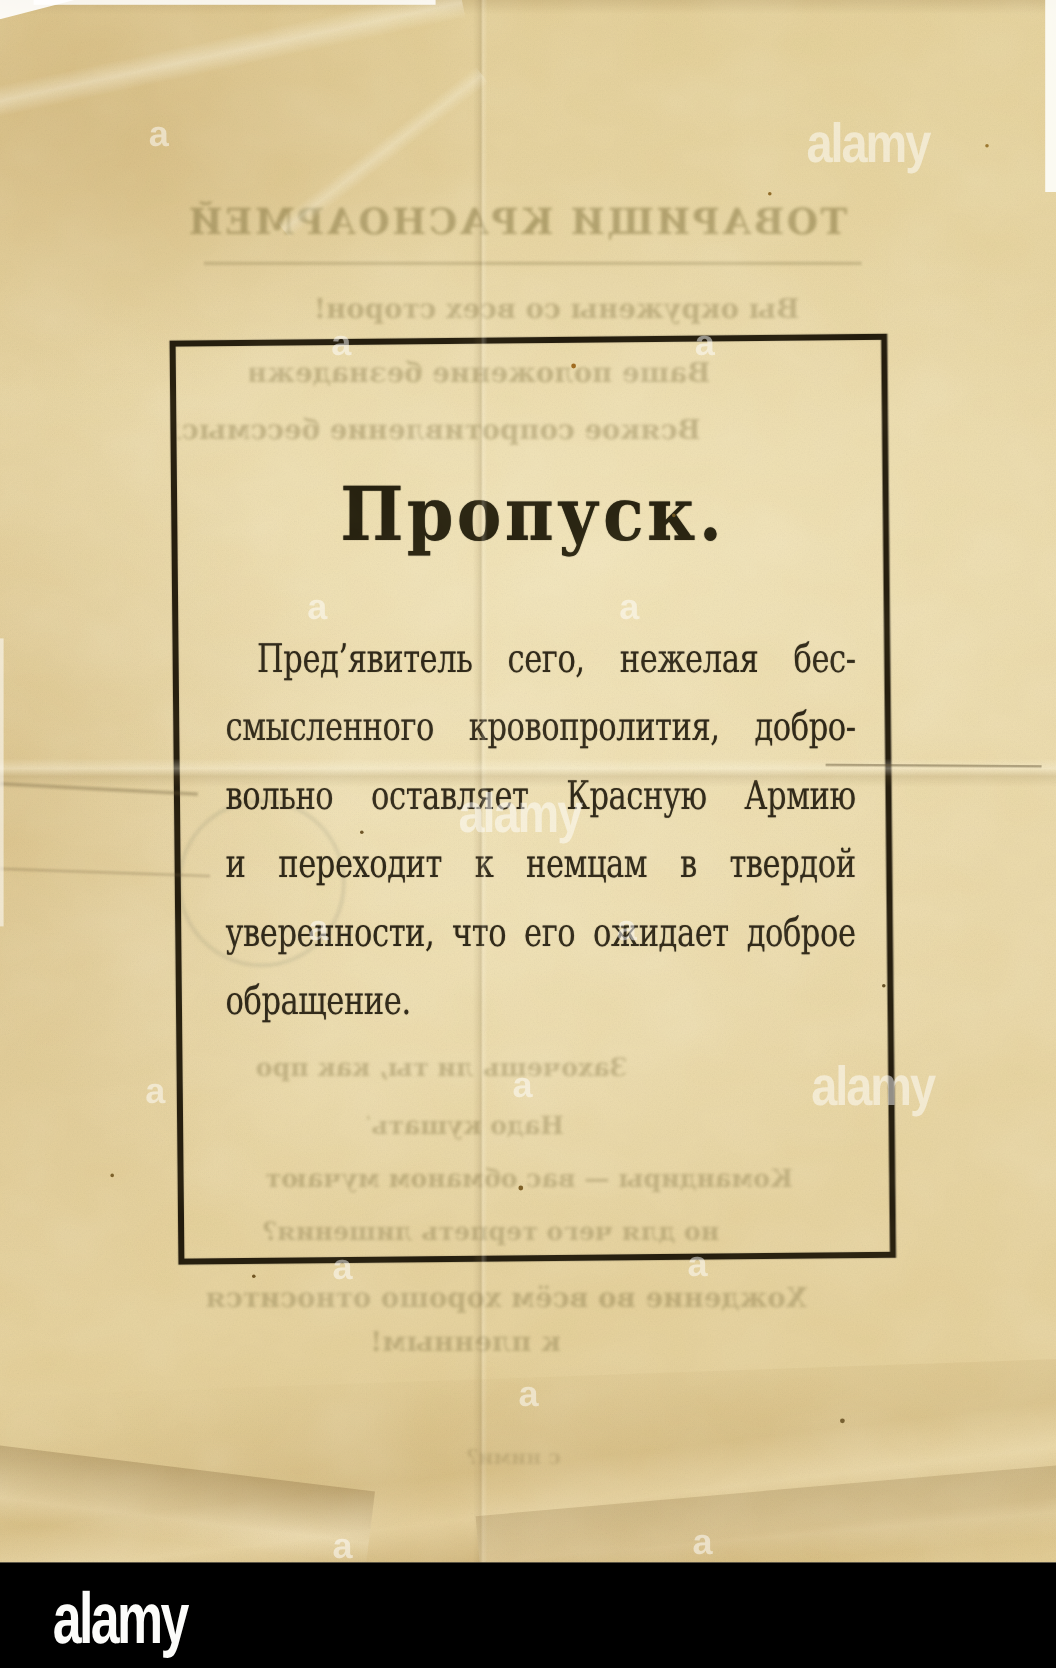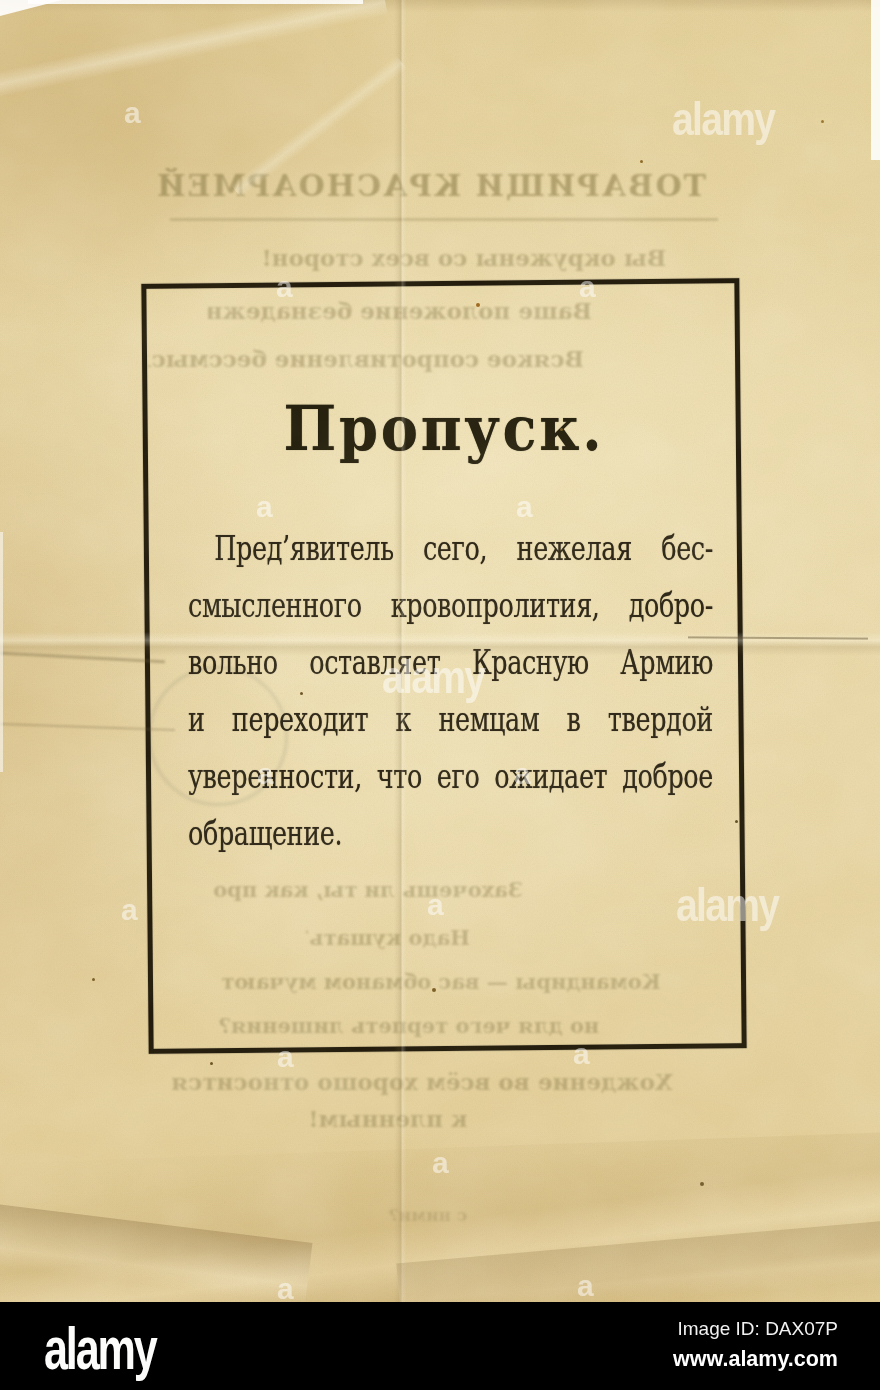--- a/index.html
+++ b/index.html
@@ -211,22 +211,15 @@
     <div class="wm lett a14">a</div>
 
     <div class="edgeTop"></div>
     <div class="edgeTL"></div>
     <div class="edgeR"></div>
     <div class="edgeL"></div>
   </div>
 
   <div class="footer">
     <div class="flogo">alamy</div>
-    <div class="fmeta">
-      <div class="fid">
-        <span>Image ID:</span>
-        <span>DAX07P</span>
-      </div>
-      <div class="furl">www.alamy.com</div>
-    </div>
   </div>
 
 </div>
 
 </body></html>

